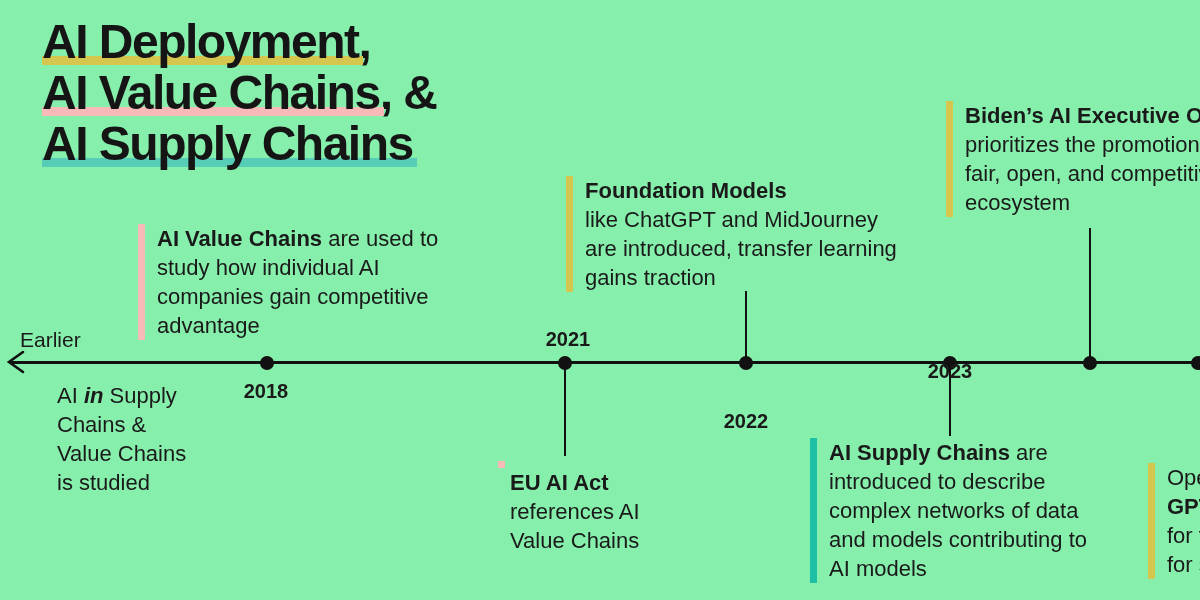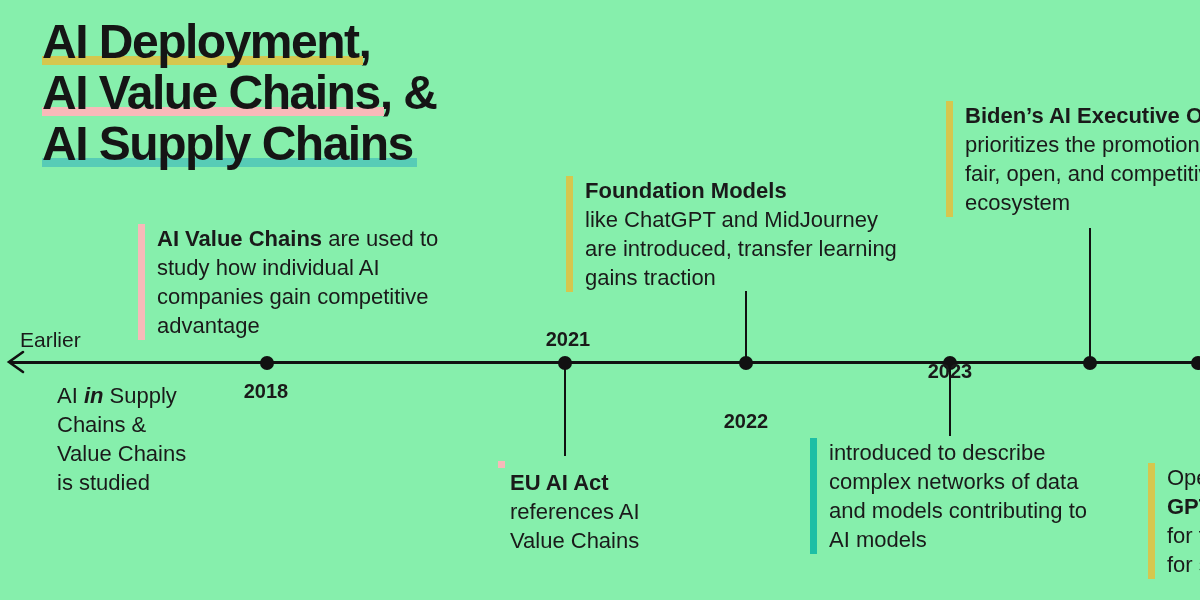--- a/index.html
+++ b/index.html
@@ -115,20 +115,21 @@
     <div class="txt">
       <div class="line b">EU AI Act</div>
       <div class="line">references AI</div>
       <div class="line">Value Chains</div>
     </div>
   </div>
 
   <div class="ann" style="left:810px;top:438px;">
     <div class="bar" style="background-color: rgb(29, 191, 165);"></div>
     <div class="txt">
+      <div class="line"><span class="b">AI Supply Chains</span><span> are</span></div>
       <div class="line">introduced to describe</div>
       <div class="line">complex networks of data</div>
       <div class="line">and models contributing to</div>
       <div class="line">AI models</div>
     </div>
   </div>
 
   <div class="ann" style="left:1148px;top:463px;">
     <div class="bar" style="background-color: rgb(213, 199, 78);"></div>
     <div class="txt">

